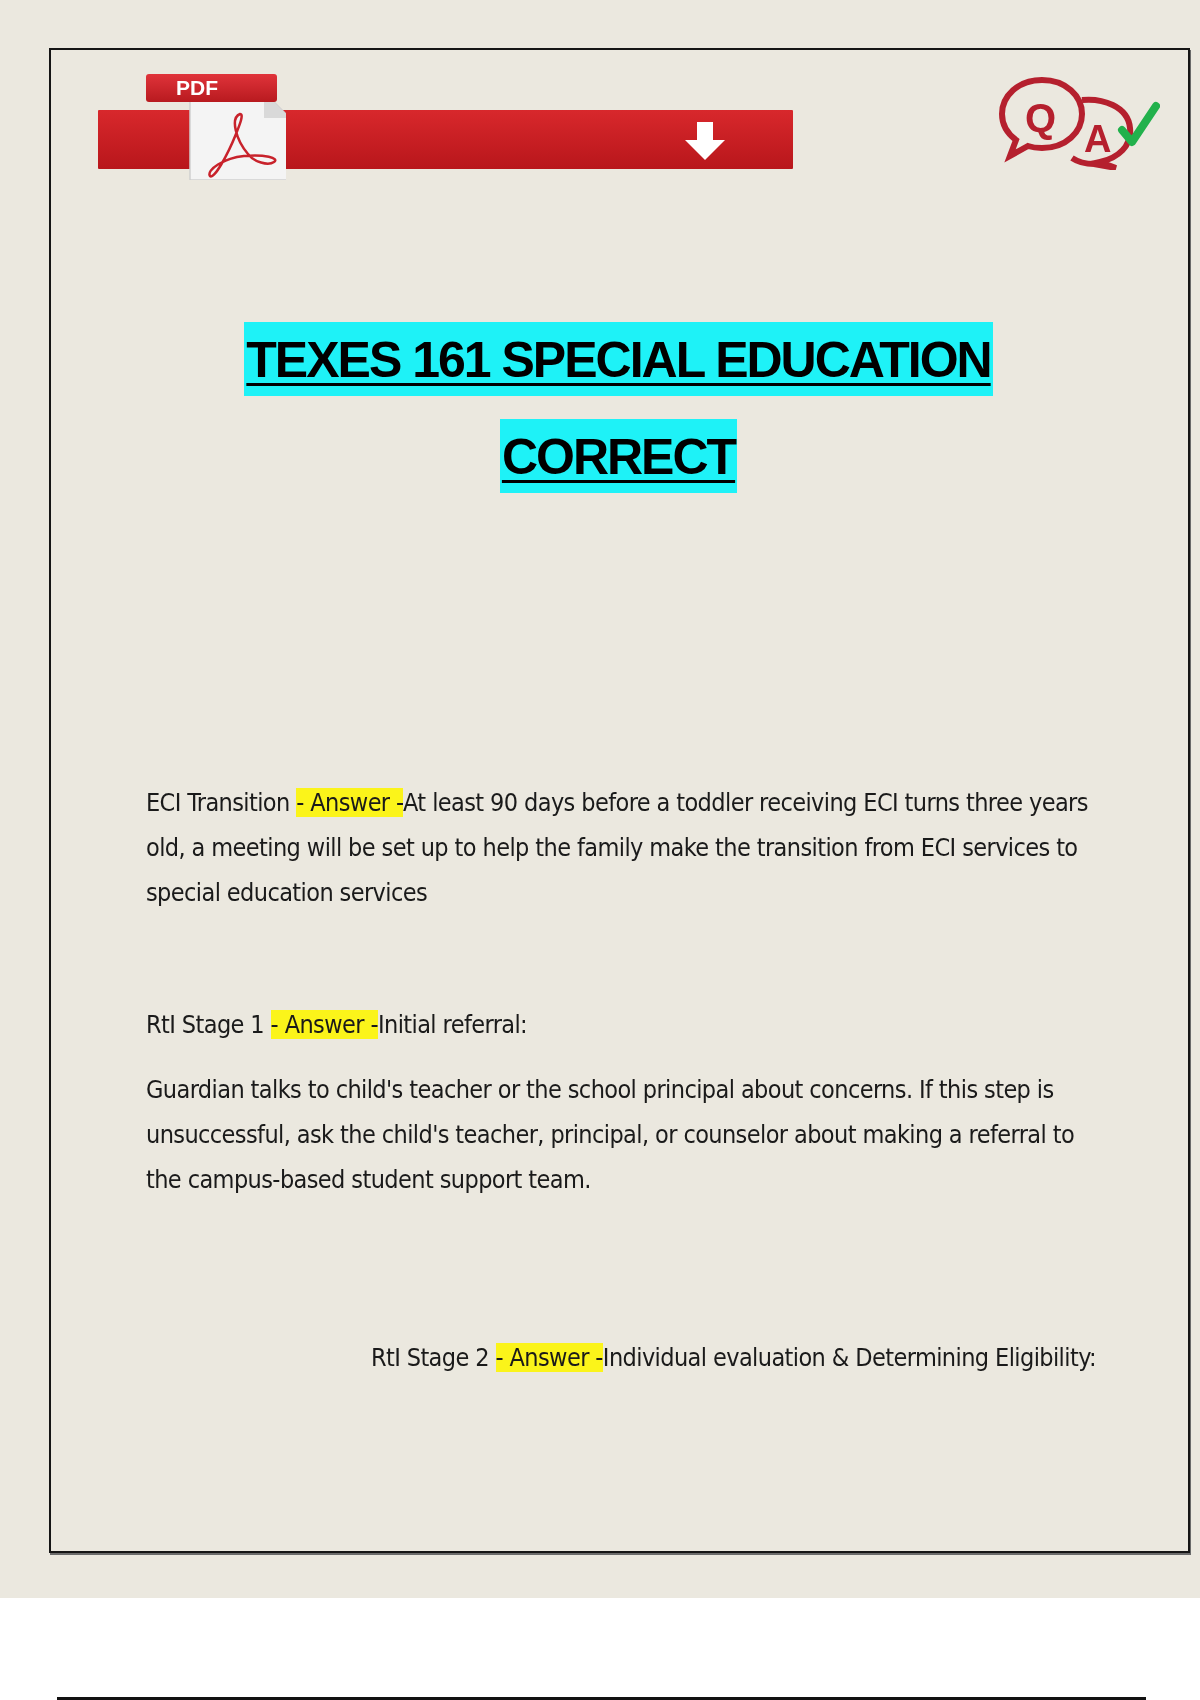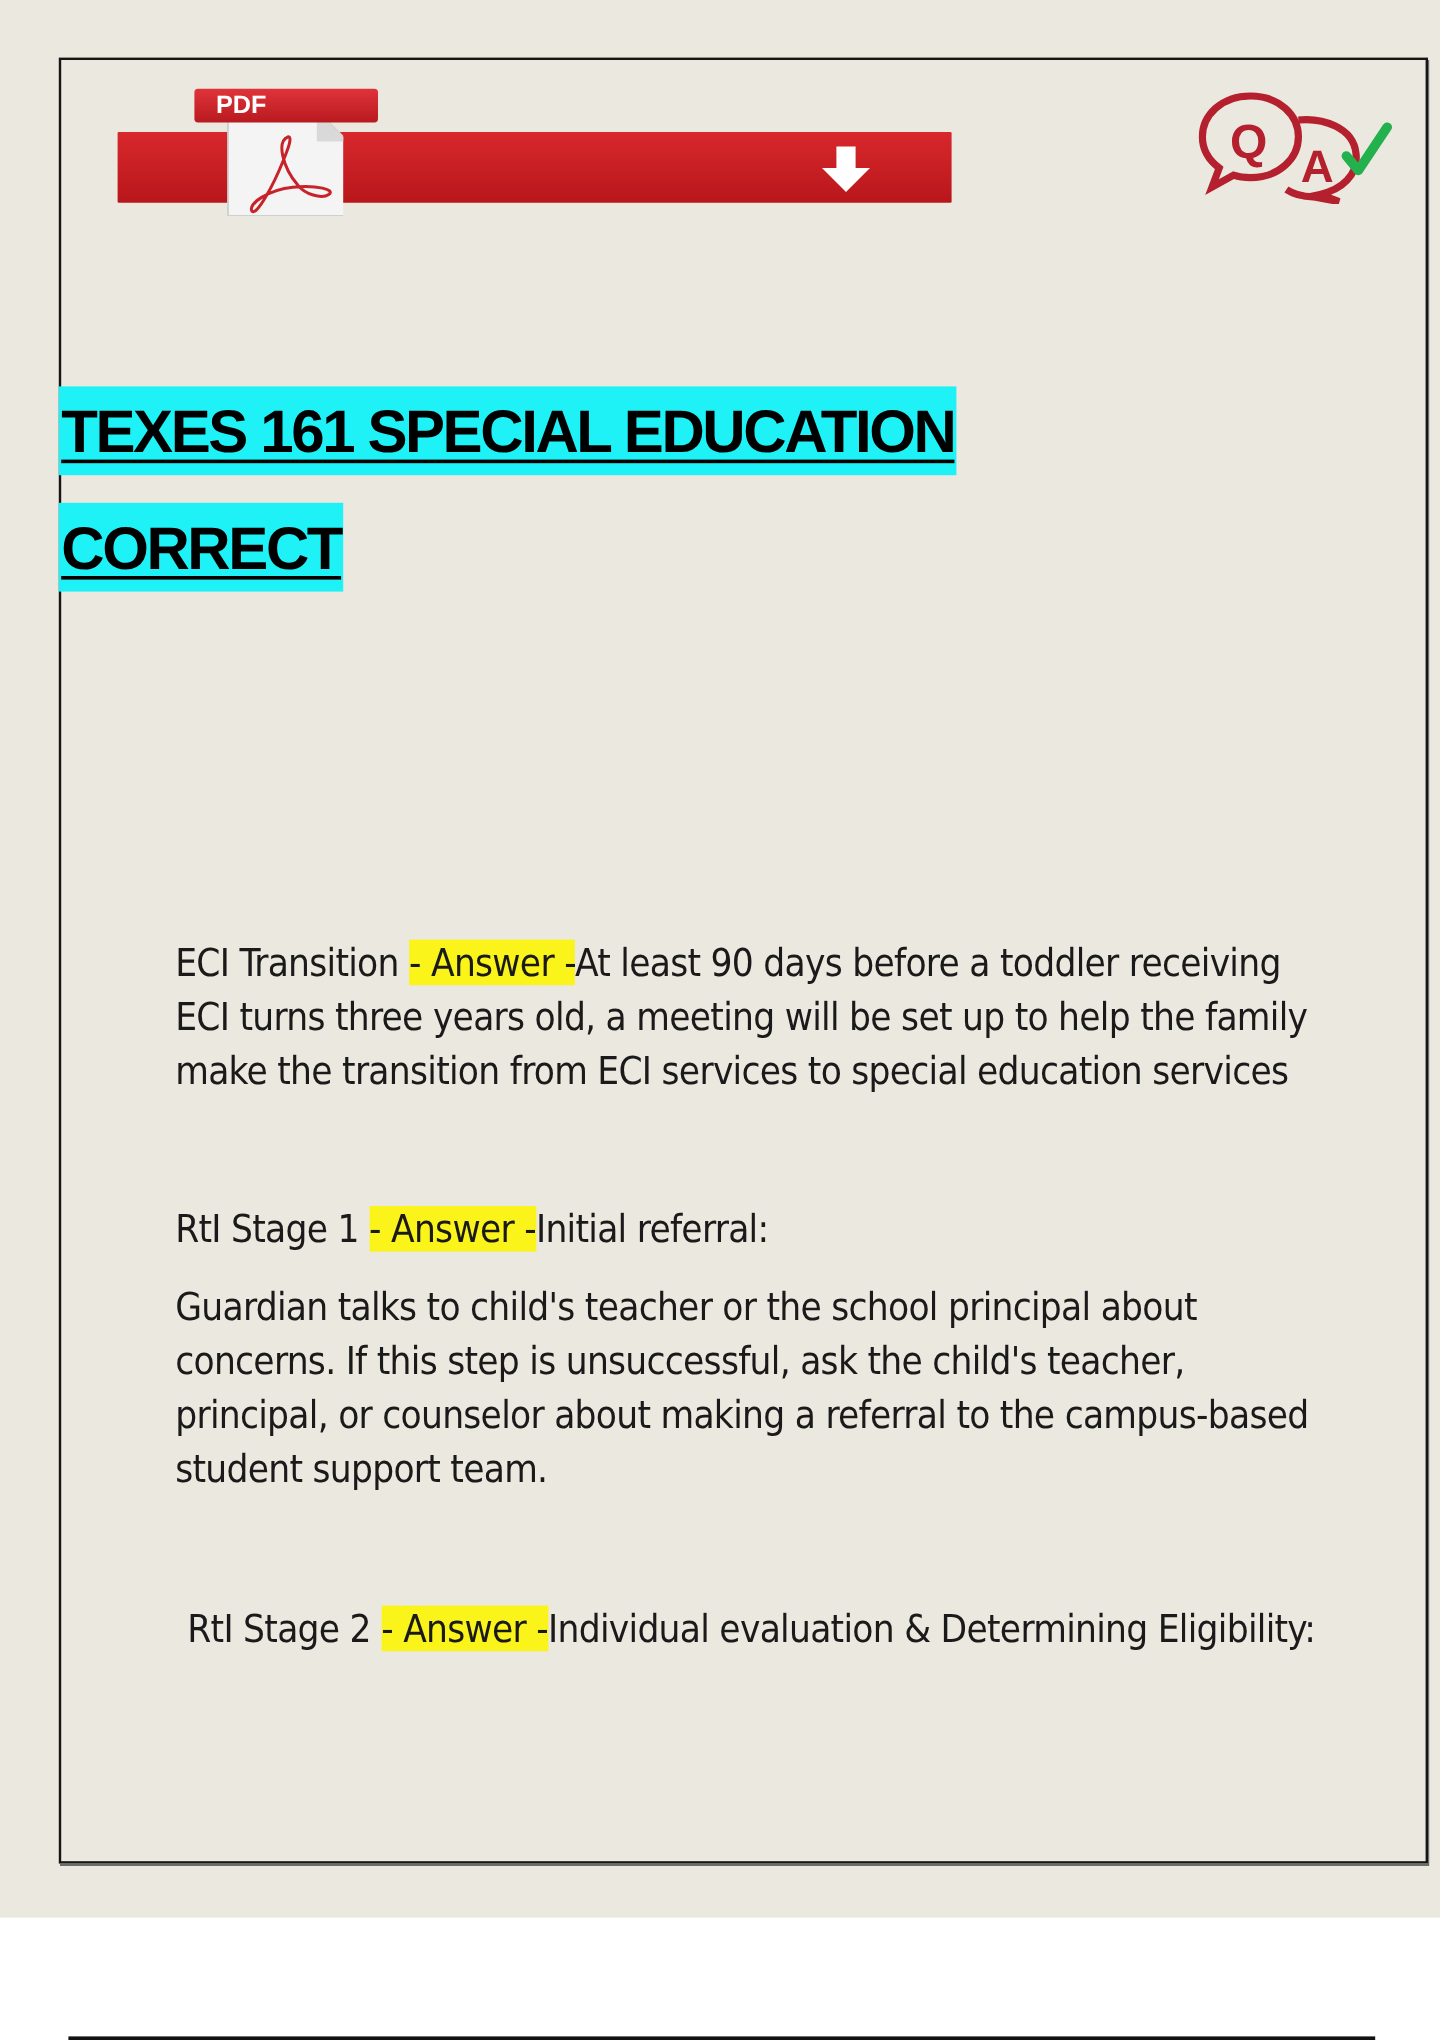--- a/index.html
+++ b/index.html
@@ -29,48 +29,48 @@
   .dl-label {
     position: absolute; left: 268px; top: 41px; height: 56px; line-height: 56px;
     color: #ffffff; font-size: 38px; letter-spacing: 2px;
     font-family: "DejaVu Sans", sans-serif;
   }
   .dl-arrow { position: absolute; left: 585px; top: 48px; width: 44px; height: 42px; }
   .pdf-doc {
     position: absolute; left: 46px; top: 2px; width: 142px; height: 106px;
   }
   .pdf-tab {
-    position: absolute; left: 2px; top: 0; width: 153px; height: 28px;
+    position: absolute; left: 2px; top: 0; width: 131px; height: 28px;
     background: linear-gradient(#e0333a, #b81a1f);
     border-radius: 3px;
     color: #fff; font-weight: bold; font-size: 21px; line-height: 28px;
-    padding-left: 18px; box-sizing: border-box; margin-left: 16px;
+    padding-left: 30px; box-sizing: border-box;
   }
   
   .qa-logo { position: absolute; left: 990px; top: 70px; width: 170px; height: 100px; }
   
   .title-block {
-    position: absolute; left: 49px; top: 312px; width: 1139px; 
+    position: absolute; left: 49px; top: 312px; width: 1139px; text-align: center;
   }
   .title-line {
     display: block; margin: 0 auto; height: 97px; line-height: 97px;
   }
   .title-line span {
     background: #1ef2f7;
     color: #000000; font-weight: bold; font-size: 50px;
     letter-spacing: -2px;
     text-decoration: underline; text-decoration-thickness: 3px; text-underline-offset: 6px;
     padding: 10px 2px 8px 2px;
     font-family: "Liberation Sans", sans-serif;
   }
   
   .qa-text {
     position: absolute; left: 146px; width: 950px;
     font-family: "DejaVu Sans Condensed", "DejaVu Sans", sans-serif;
-    font-size: 32px; line-height: 45px; color: #1a1a1a;
+    font-size: 25px; line-height: 45px; color: #1a1a1a;
     font-stretch: condensed;
     letter-spacing: -0.6px;
   }
   .hl { background: #fbf41a; }
   .bottom-rule {
     position: absolute; left: 57px; top: 1697px; width: 1089px; height: 3px; background: #111;
   }
 </style>
 </head>
 <body>

